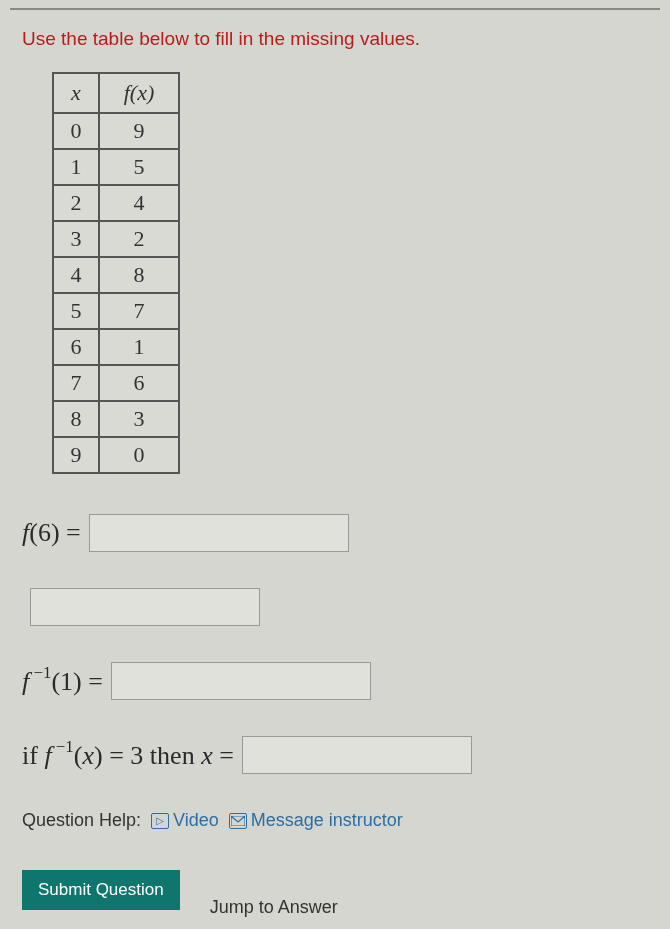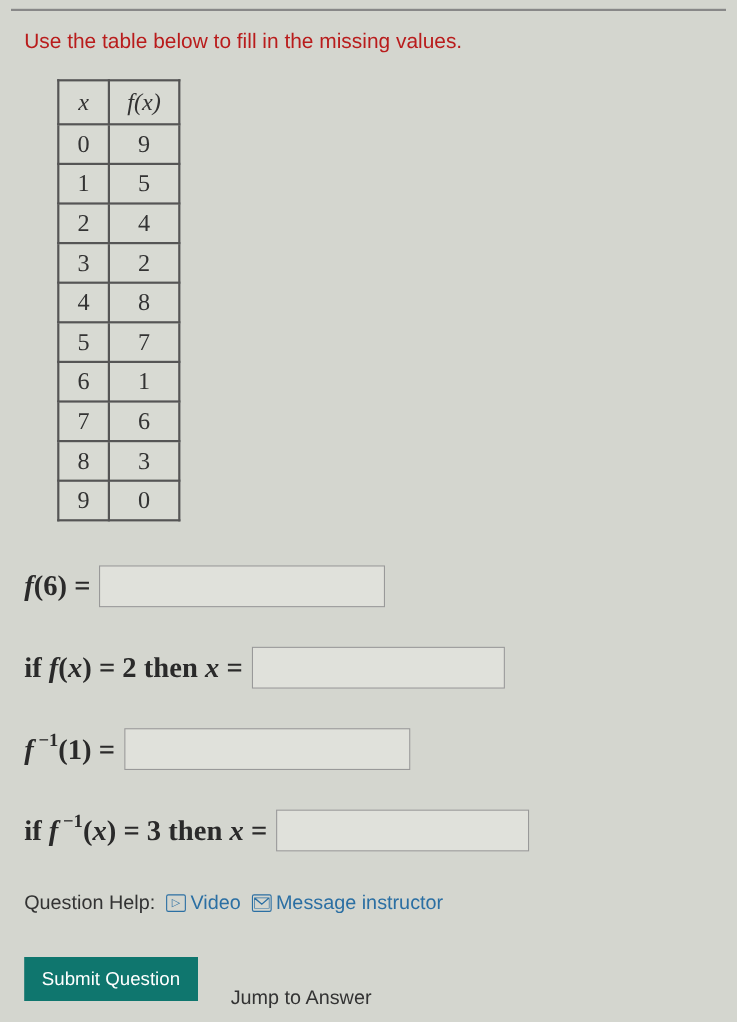--- a/index.html
+++ b/index.html
@@ -41,36 +41,35 @@
     background: #d8dad3;
   }
   table.func th {
     font-weight: normal;
     padding: 6px 14px;
     font-style: italic;
     font-family: 'Times New Roman', serif;
     background: #d8dad3;
   }
   table.func th:first-child { width: 46px; }
-  table.func th:last-child { width: 64px; }
+  table.func th:last-child { width: 80px; }
   table.func td {
     padding: 4px 0;
     font-family: Georgia, serif;
   }
   .row-line {
     margin: 0 0 36px 0;
     font-size: 26px;
     font-family: 'Times New Roman', serif;
     display: flex;
     align-items: center;
     flex-wrap: nowrap;
   }
   .mathlabel {
     white-space: nowrap;
-    font-weight: bold;
   }
   .fi { font-style: italic; }
   .answer-box {
     display: inline-block;
     border: 1px solid #999;
     background: #e0e1db;
     height: 38px;
     width: 260px;
     margin-left: 8px;
     font-size: 20px;
@@ -191,21 +190,20 @@
         </tbody>
     </table>
   </div>
 
   <div class="row-line">
     <span class="mathlabel"><span class="fi">f</span>(6) =</span>
     <input class="answer-box" value="" style="">
   </div>
 
   <div class="row-line">
-    <span class="mathlabel">if&nbsp;<span class="fi">f</span>(<span class="fi">x</span>) = 2 then <span class="fi">x</span> =</span>
     <input class="answer-box short" value="" style="">
   </div>
 
   <div class="row-line">
     <span class="mathlabel"><span class="fi">f</span><span class="sup">&nbsp;−1</span>(1) =</span>
     <input class="answer-box" value="" style="">
   </div>
 
   <div class="row-line">
     <span class="mathlabel">if&nbsp;<span class="fi">f</span><span class="sup">&nbsp;−1</span>(<span class="fi">x</span>) = 3 then <span class="fi">x</span> =</span>

